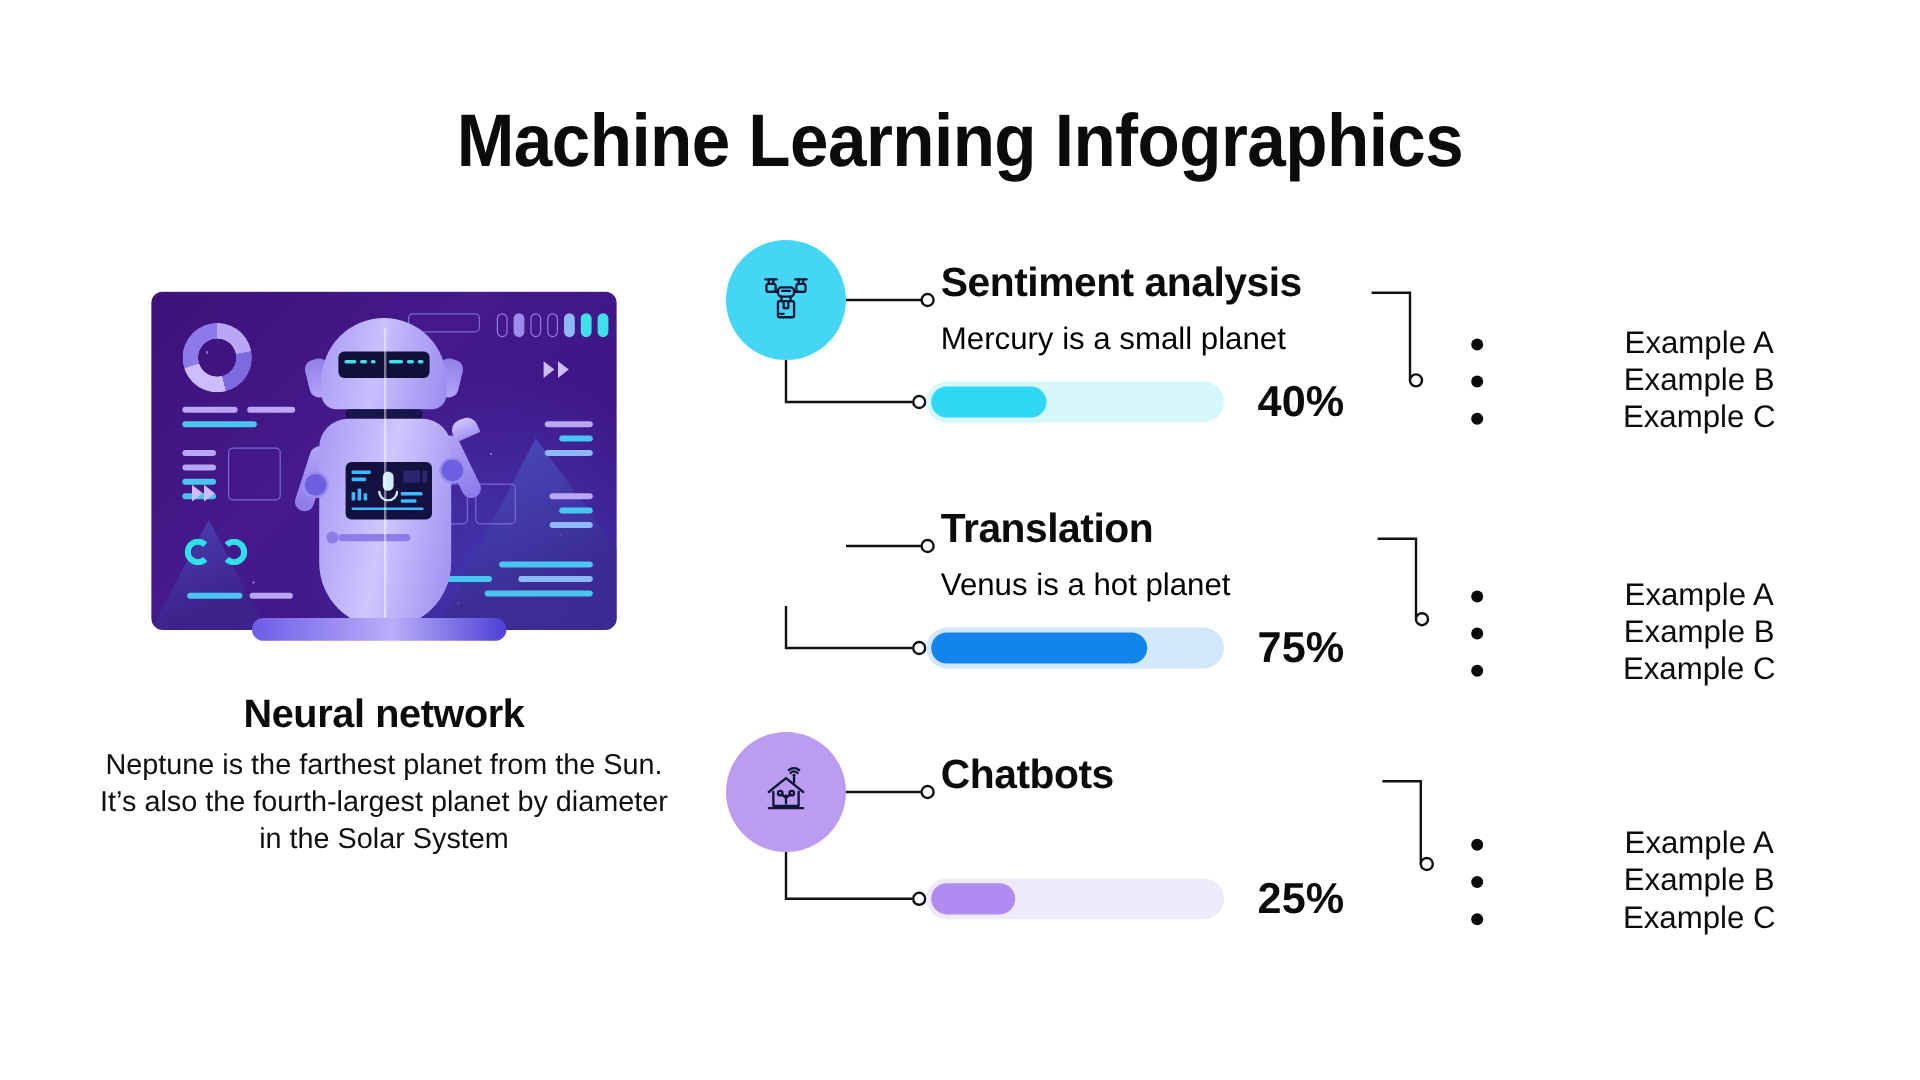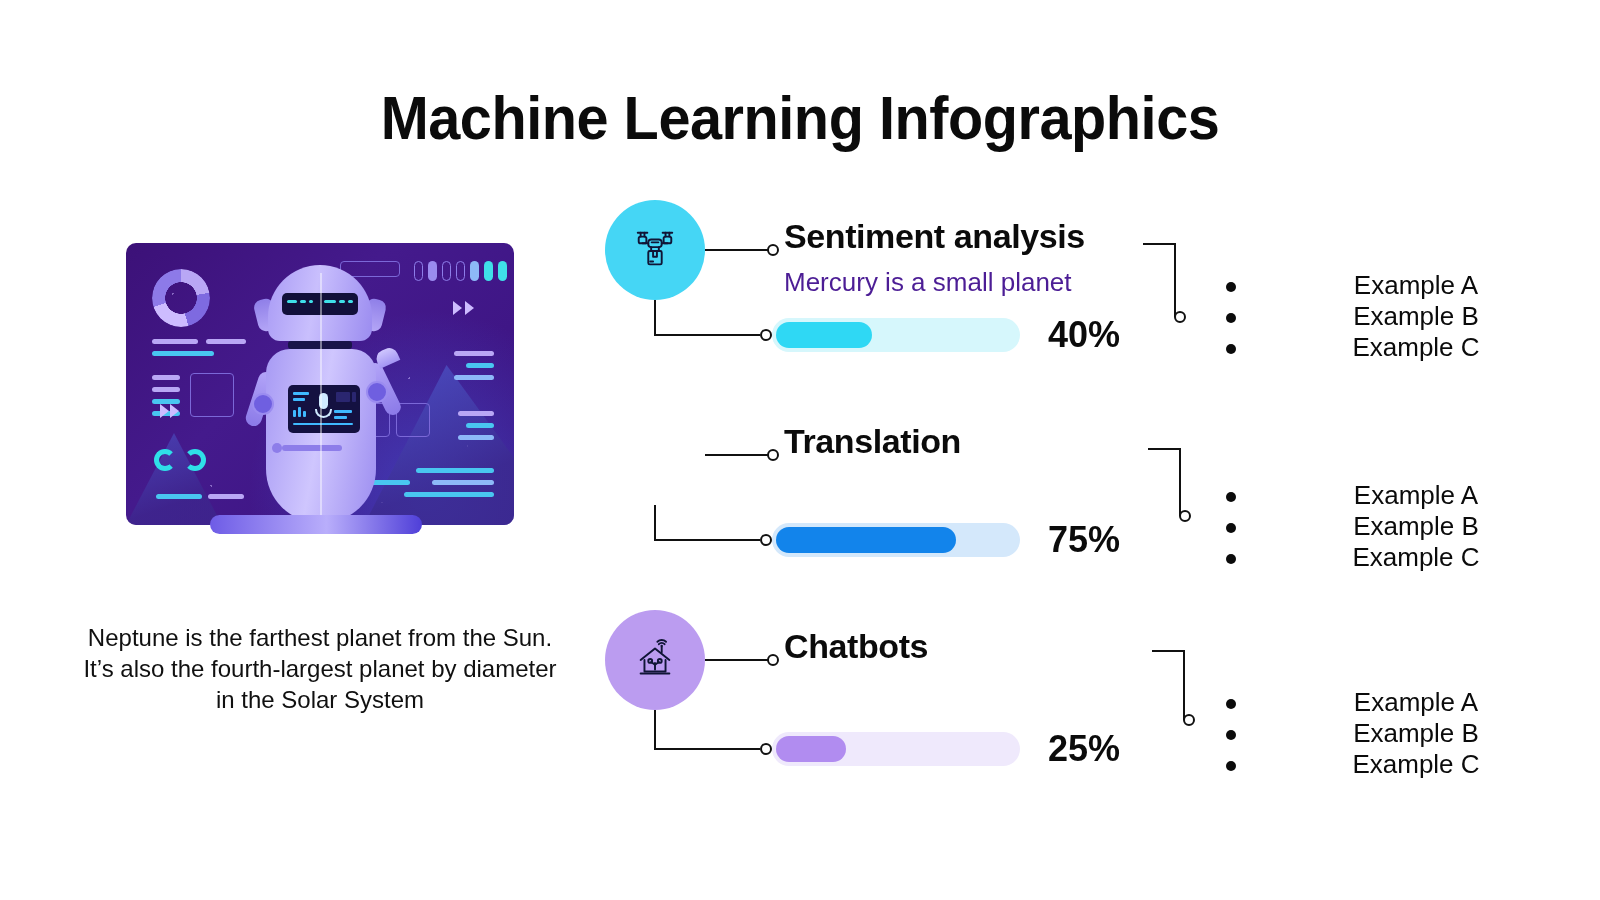--- a/index.html
+++ b/index.html
@@ -130,21 +130,21 @@
     display: flex; align-items: center; justify-content: center;
   }
   .circle svg { width: 46px; height: 46px; }
 
   .row-title {
     position: absolute; left: 184px; top: 21px;
     font-size: 34px; font-weight: 700; color: #0b0b0b; letter-spacing: -0.4px; white-space: nowrap;
   }
   .row-sub {
     position: absolute; left: 184px; top: 71px;
-    font-size: 26px; color: #4c1d95; white-space: nowrap;
+    font-size: 26px; color: #000000; white-space: nowrap;
   }
 
   .bar-track {
     position: absolute; left: 172px; top: 122px; width: 248px; height: 34px; border-radius: 17px;
   }
   .bar-fill { position: absolute; left: 4px; top: 4px; height: 26px; border-radius: 13px; }
   .pct {
     position: absolute; left: 448px; top: 122px; width: 120px;
     font-size: 36px; font-weight: 700; color: #0b0b0b; line-height: 34px;
   }
@@ -263,20 +263,21 @@
           <i style="left:5px;top:38px;width:60px;height:2px;"></i>
         </div>
         <div class="r-dot"></div>
         <div class="r-slot"></div>
         <div class="r-split"></div>
       </div>
     </div>
     <div class="stand"></div>
   </div>
 
+  <div class="illus-caption-title">Neural network</div>
   <div class="illus-caption-body">Neptune is the farthest planet from the Sun. It’s also the fourth-largest planet by diameter in the Solar System</div>
 
   <div class="row r1">
     <svg class="conn" width="620" height="200" style="left:0;top:0;">
       <path d="M105,54 H168"></path>
         <circle cx="173" cy="54" r="5"></circle>
       <path d="M55,104 V139 H160"></path>
         <circle cx="166" cy="139" r="5"></circle>
       <path d="M543,48 H575 V121"></path>
         <circle cx="580" cy="121" r="5"></circle>
@@ -320,20 +321,21 @@
       <path d="M105,54 H168"></path>
         <circle cx="173" cy="54" r="5"></circle>
       <path d="M55,104 V139 H160"></path>
         <circle cx="166" cy="139" r="5"></circle>
       <path d="M548,48 H580 V115"></path>
         <circle cx="585" cy="115" r="5"></circle>
     </svg>
 
 
     <div class="row-title">Translation</div>
+    <div class="row-sub">Venus is a hot planet</div>
 
     <div class="bar-track" style="background:#D4E8FB">
       <div class="bar-fill" style="background:#1284EB;width:180px"></div>
     </div>
     <div class="pct">75%</div>
 
     <ul class="bullets">
       <li>Example A</li>
       <li>Example B</li>
       <li>Example C</li>

